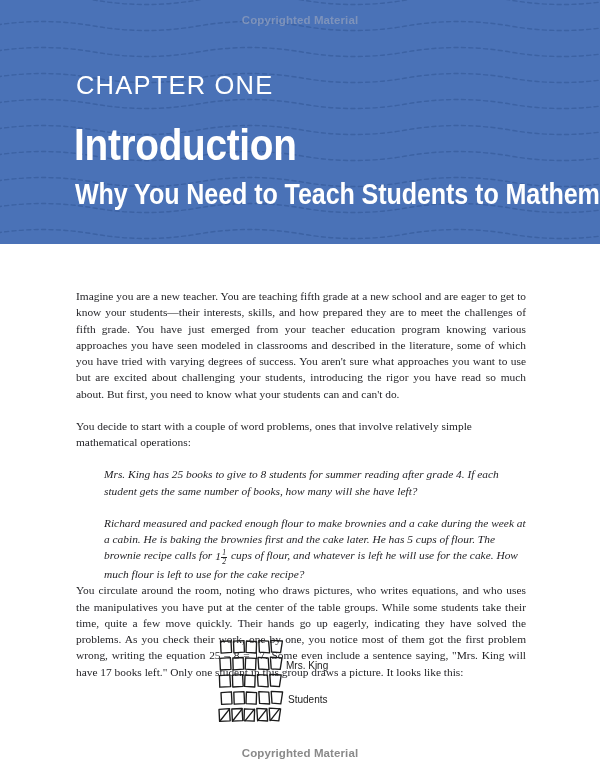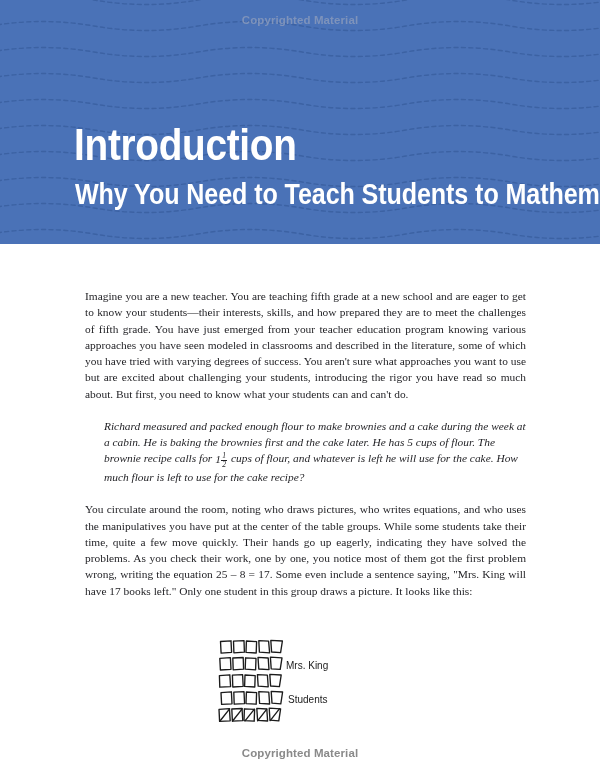--- a/index.html
+++ b/index.html
@@ -110,42 +110,42 @@
 
   
   .body-col {
     position: absolute;
     left: 76px;
     top: 288px;
     width: 450px;
   }
 
   p.para {
-    margin: 0 0 16px 9px;
+    margin: 0 0 16px 0;
     font-family: "Liberation Serif", serif;
     font-size: 11.4px;
     line-height: 16.25px;
     color: #1e1e22;
     text-align: justify;
     text-justify: inter-word;
     hyphens: none;
   }
   p.para.loose { text-align: left; }
 
   blockquote.problem {
     margin: 0 0 16px 0;
     padding: 0 0 0 28px;
     font-family: "Liberation Serif", serif;
     font-style: italic;
     font-size: 11.4px;
     line-height: 16.25px;
     color: #1e1e22;
     text-align: left;
   }
-  blockquote.problem:last-of-type { margin-bottom: 16px; }
+  blockquote.problem:last-of-type { margin-bottom: 0; }
 
   
   .mixnum {
     display: inline-block;
     vertical-align: -0.08em;
     font-style: italic;
   }
   .frac {
     display: inline-block;
     vertical-align: middle;
@@ -213,31 +213,34 @@
         <path d="M0 166 Q 52 157 104 166 T 208 166 T 312 166 T 416 166 T 520 166 T 624 166"></path>
         <path d="M0 192 Q 52 183 104 192 T 208 192 T 312 192 T 416 192 T 520 192 T 624 192"></path>
         <path d="M0 218 Q 52 209 104 218 T 208 218 T 312 218 T 416 218 T 520 218 T 624 218"></path>
         <path d="M0 244 Q 52 235 104 244 T 208 244 T 312 244 T 416 244 T 520 244 T 624 244"></path>
         <path d="M0 266 Q 52 257 104 266 T 208 266 T 312 266 T 416 266 T 520 266 T 624 266"></path>
       </g>
     </svg>
 
     <div class="copyright-top">Copyrighted Material</div>
 
+    <div class="chapter-eyebrow">CHAPTER ONE</div>
 
     <div class="chapter-title">Introduction</div>
 
     <div class="chapter-subtitle">Why You Need to Teach Students to Mathematize</div>
   </div>
 
   <div class="body-col">
 
     <p class="para">Imagine you are a new teacher. You are teaching fifth grade at a new school and are eager to get to know your students—their interests, skills, and how prepared they are to meet the challenges of fifth grade. You have just emerged from your teacher education program knowing various approaches you have seen modeled in classrooms and described in the literature, some of which you have tried with varying degrees of success. You aren't sure what approaches you want to use but are excited about challenging your students, introducing the rigor you have read so much about. But first, you need to know what your students can and can't do.</p>
 
-
+    <p class="para loose">You decide to start with a couple of word problems, ones that involve relatively simple mathematical operations:</p>
+
+    <blockquote class="problem">Mrs. King has 25 books to give to 8 students for summer reading after grade 4. If each student gets the same number of books, how many will she have left?</blockquote>
 
     <blockquote class="problem">
       <span>Richard measured and packed enough flour to make brownies and a cake during the week at a cabin. He is baking the brownies first and the cake later. He has 5 cups of flour. The brownie recipe calls for </span><span class="mixnum"><span>1</span><span class="frac"><span class="num">1</span><span class="den">2</span></span></span><span> cups of flour, and whatever is left he will use for the cake. How much flour is left to use for the cake recipe?</span>
     </blockquote>
 
     <p class="para">You circulate around the room, noting who draws pictures, who writes equations, and who uses the manipulatives you have put at the center of the table groups. While some students take their time, quite a few move quickly. Their hands go up eagerly, indicating they have solved the problems. As you check their work, one by one, you notice most of them got the first problem wrong, writing the equation 25 – 8 = 17. Some even include a sentence saying, "Mrs. King will have 17 books left." Only one student in this group draws a picture. It looks like this:</p>
   </div>
 
   <div class="sketch">
     <svg width="200" height="92" viewBox="0 0 200 92" aria-hidden="true">

